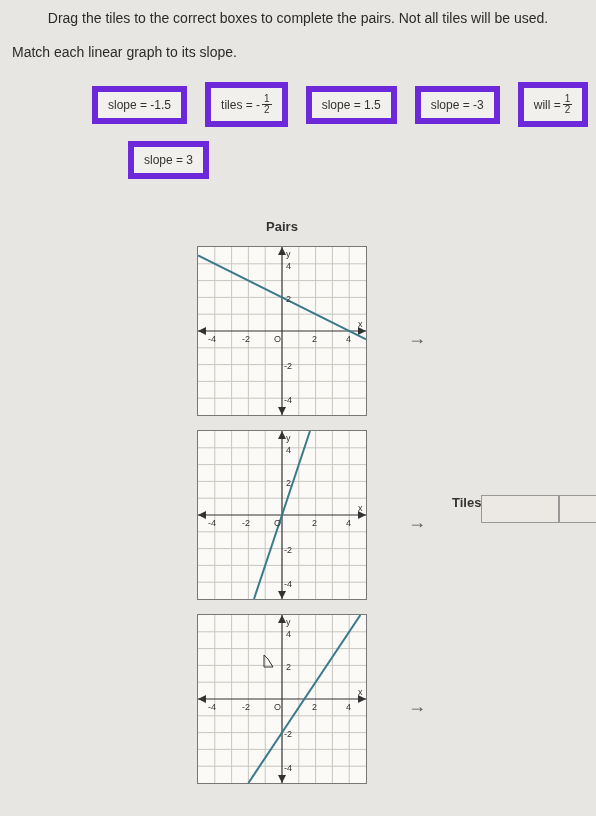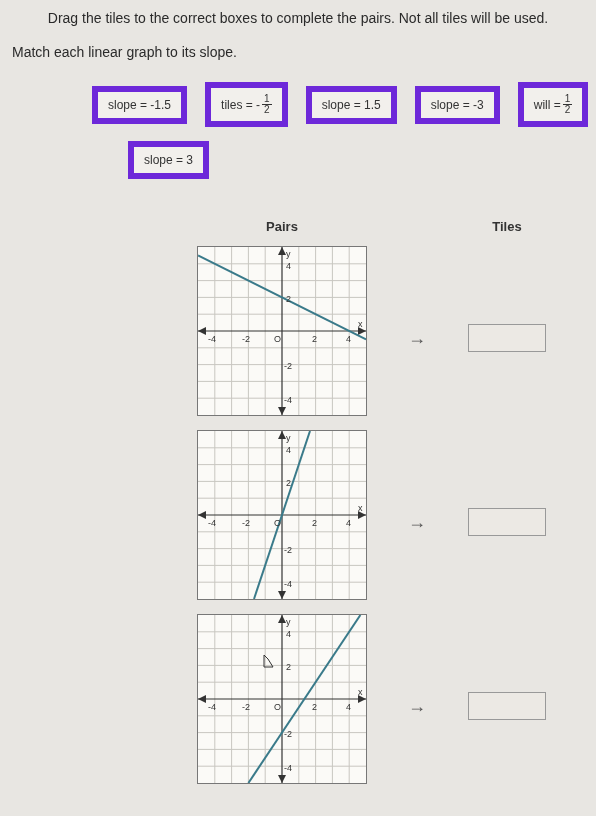--- a/index.html
+++ b/index.html
@@ -39,21 +39,21 @@
       font-size: 10px;
       line-height: 1;
       margin-left: 2px;
     }
     .frac .num { display:block; border-bottom:1px solid #333; padding:0 2px; }
     .frac .den { display:block; padding:0 2px; }
     .columns { display: flex; }
     .left-spacer{ width: 170px; }
     .pairs-col { width: 200px; }
     .arrows-col { width: 70px; display:flex; flex-direction:column; align-items:center; }
-    .drops-col { width: 110px; display:flex; flex-direction:column; align-items:center;}
+    .drops-col { width: 110px; display:flex; flex-direction:row; align-items:center;}
     .col-header { text-align: center; font-weight: bold; font-size: 13px; margin-bottom: 12px; }
     .graph {
       width: 170px;
       height: 170px;
       border: 1px solid #777;
       background: #fbfaf7;
       margin: 0 auto 14px auto;
       position: relative;
     }
     svg { display:block; }

